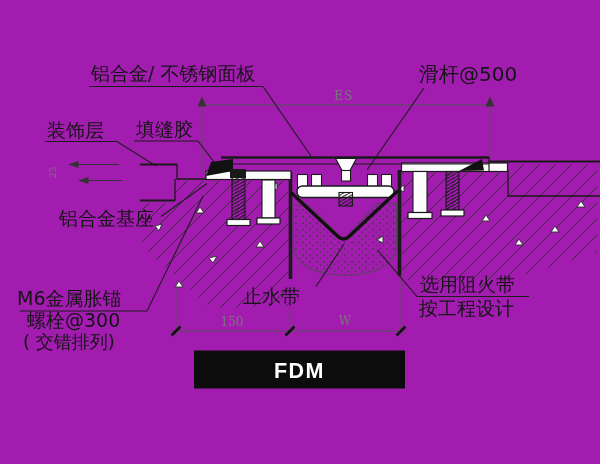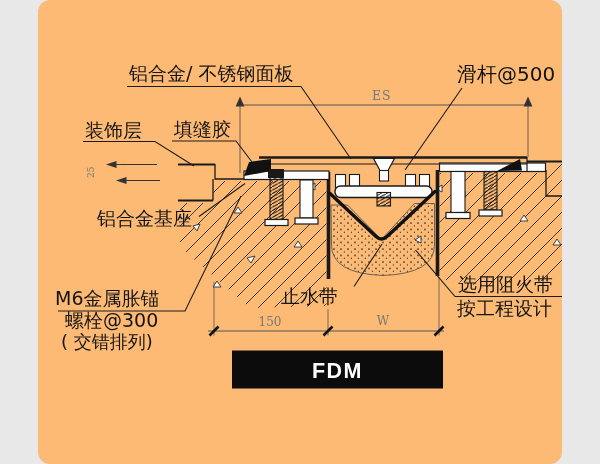--- a/index.html
+++ b/index.html
@@ -1,18 +1,18 @@
 <!DOCTYPE html>
 <html><head>
 <meta charset="utf-8">
 <style>
   html,body{margin:0;padding:0;background:#e8e8e8;}
   .stage{
-    position:relative;width:524px;height:464px;background:#fdba74;
-    font-family:"DejaVu Sans",sans-serif;overflow:hidden;margin:0 auto;border-radius:12px;
+    position:relative;width:600px;height:464px;background:#a21caf;
+    font-family:"DejaVu Sans",sans-serif;overflow:hidden;margin:0 auto;
   }
   svg{position:absolute;left:0;top:0;}
   text{user-select:none;}
   .callout{font-size:19px;fill:#141414;font-family:"DejaVu Sans",sans-serif;}
   .callout-sm{font-size:18px;fill:#141414;font-family:"DejaVu Sans",sans-serif;}
   .dim{font-family:"DejaVu Serif",serif;fill:#787878;}
   .title-text{font-family:"Liberation Sans","DejaVu Sans",sans-serif;font-weight:bold;fill:#ffffff;letter-spacing:1.5px;}
 </style>
 </head>
 <body>

